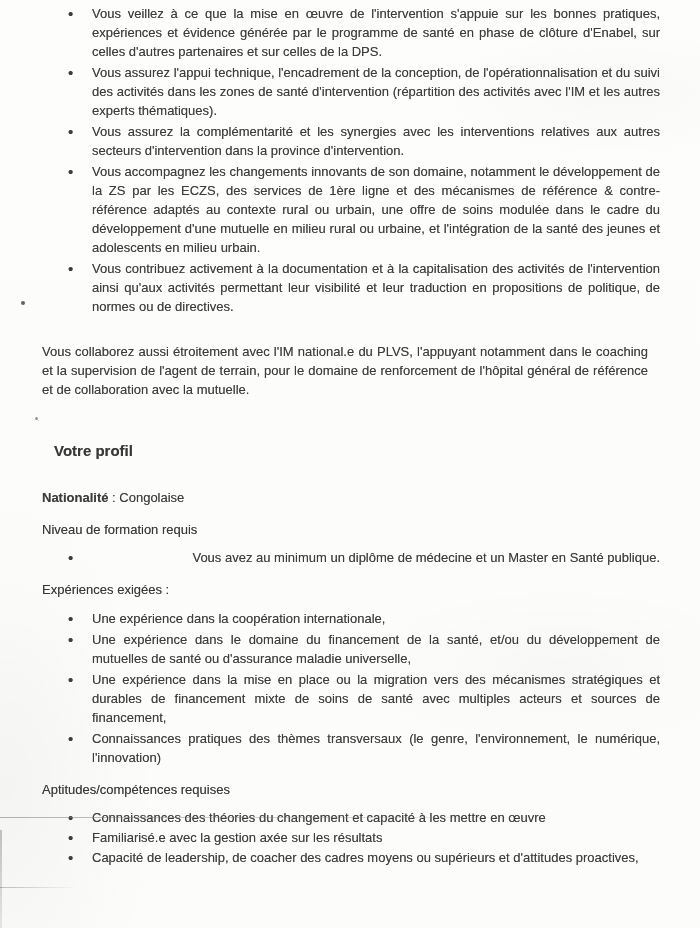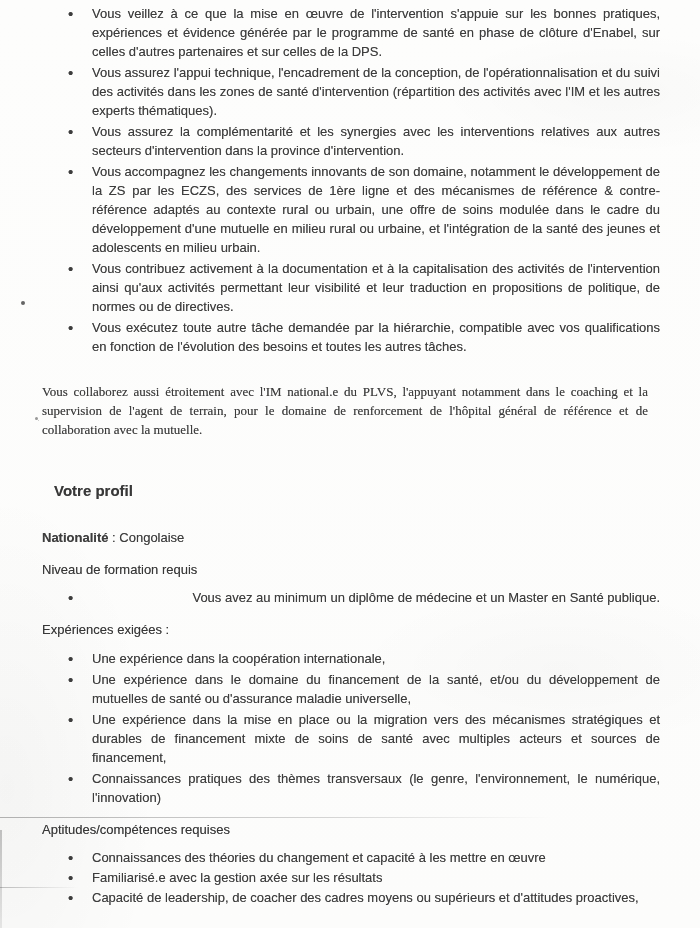--- a/index.html
+++ b/index.html
@@ -25,21 +25,21 @@
   ul { list-style: none; margin: 0; padding: 0; }
   li { position: relative; padding-left: 50px; margin-bottom: 2px; }
   li::before {
     content: "\2022";
     position: absolute;
     left: 26px;
     top: 0;
     font-size: 15px;
   }
   .just { text-align: justify; }
-  .collab-paragraph { margin: 26px 12px 0 0; font-family: Liberation Serif, serif; }
+  .collab-paragraph { margin: 26px 12px 0 0; }
   .profile-title {
     margin: 42px 0 0 12px;
     font-size: 15px;
     font-weight: bold;
     color: #383838;
   }
   .kv-line { margin-top: 28px; }
   .kv-label { font-weight: bold; }
   .subheading {
     margin-top: 13px;
@@ -82,21 +82,20 @@
 <body>
 
 <div class="page">
 
   <ul class="just">
     <li>Vous veillez à ce que la mise en œuvre de l'intervention s'appuie sur les bonnes pratiques, expériences et évidence générée par le programme de santé en phase de clôture d'Enabel, sur celles d'autres partenaires et sur celles de la DPS.</li>
     <li>Vous assurez l'appui technique, l'encadrement de la conception, de l'opérationnalisation et du suivi des activités dans les zones de santé d'intervention (répartition des activités avec l'IM et les autres experts thématiques).</li>
     <li>Vous assurez la complémentarité et les synergies avec les interventions relatives aux autres secteurs d'intervention dans la province d'intervention.</li>
     <li>Vous accompagnez les changements innovants de son domaine, notamment le développement de la ZS par les ECZS, des services de 1ère ligne et des mécanismes de référence &amp; contre-référence adaptés au contexte rural ou urbain, une offre de soins modulée dans le cadre du développement d'une mutuelle en milieu rural ou urbaine, et l'intégration de la santé des jeunes et adolescents en milieu urbain.</li>
     <li>Vous contribuez activement à la documentation et à la capitalisation des activités de l'intervention ainsi qu'aux activités permettant leur visibilité et leur traduction en propositions de politique, de normes ou de directives.</li>
-    <li>Vous exécutez toute autre tâche demandée par la hiérarchie, compatible avec vos qualifications en fonction de l'évolution des besoins et toutes les autres tâches.</li>
   </ul>
 
   <p class="collab-paragraph just">Vous collaborez aussi étroitement avec l'IM national.e du PLVS, l'appuyant notamment dans le coaching et la supervision de l'agent de terrain, pour le domaine de renforcement de l'hôpital général de référence et de collaboration avec la mutuelle.</p>
 
   <h1 class="profile-title">Votre profil</h1>
 
   <div class="kv-line">
     <span class="kv-label">Nationalité</span><span> : Congolaise</span>
   </div>
 

